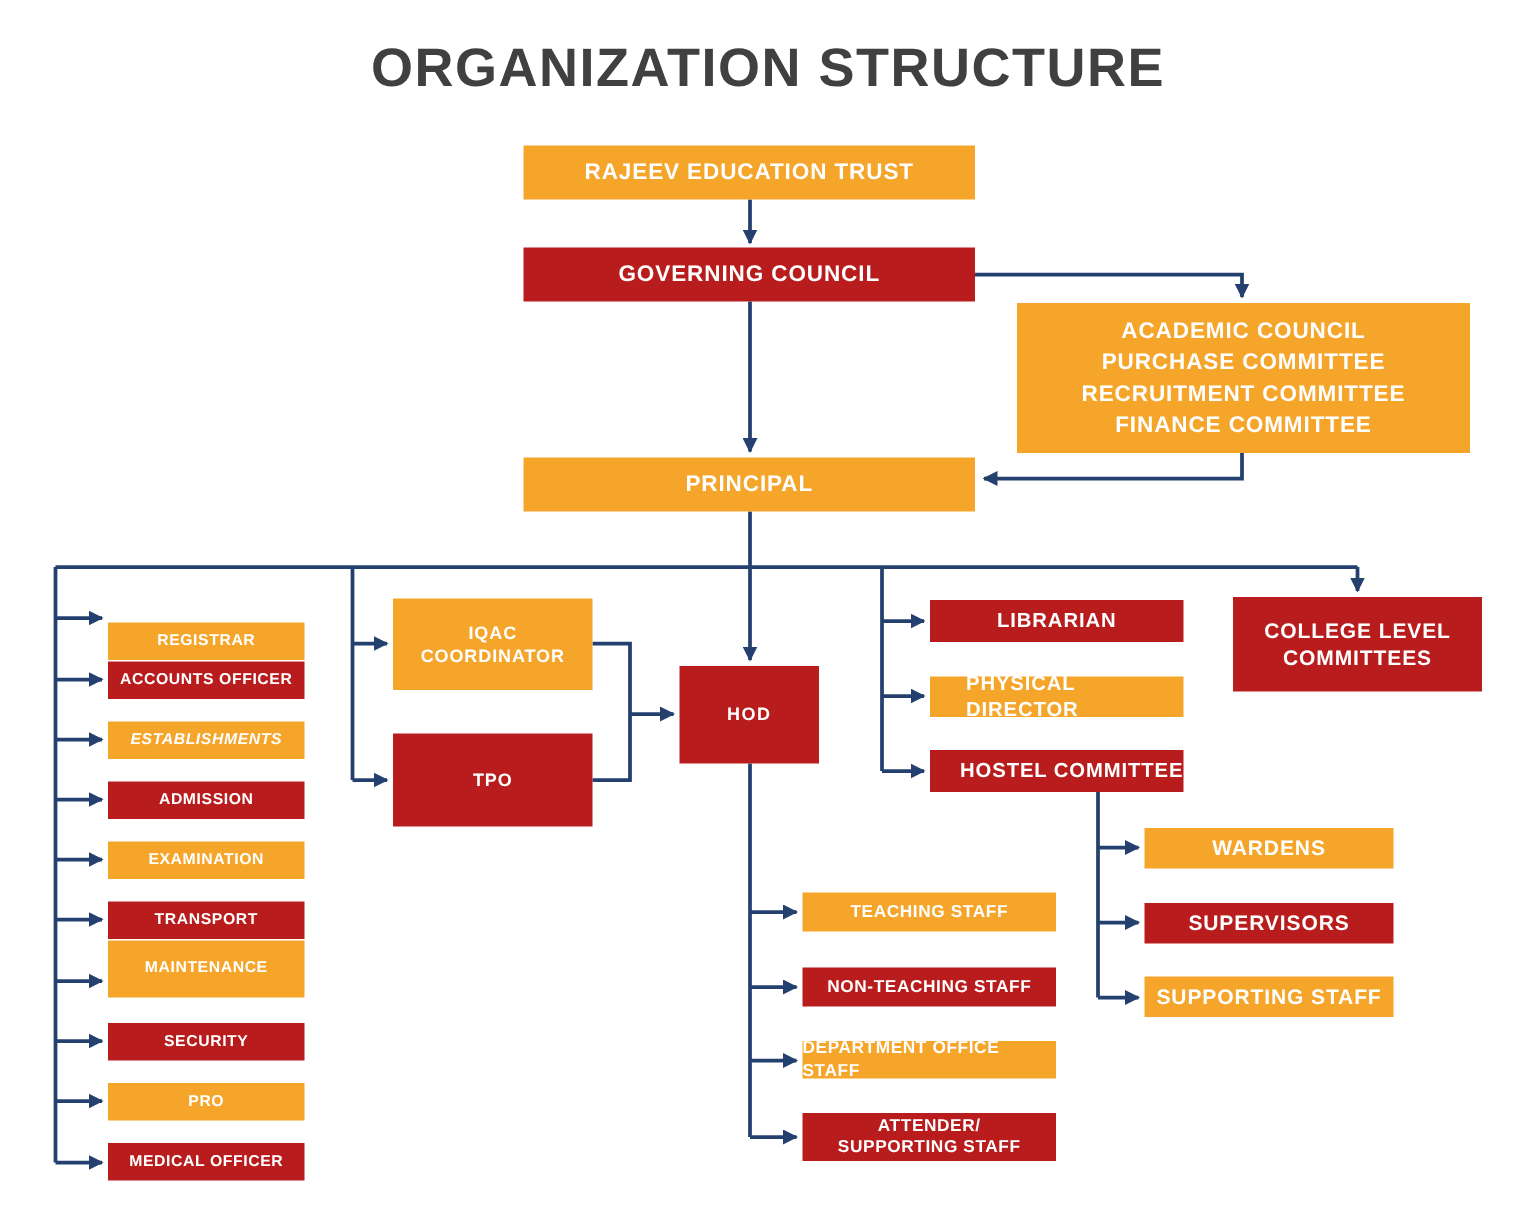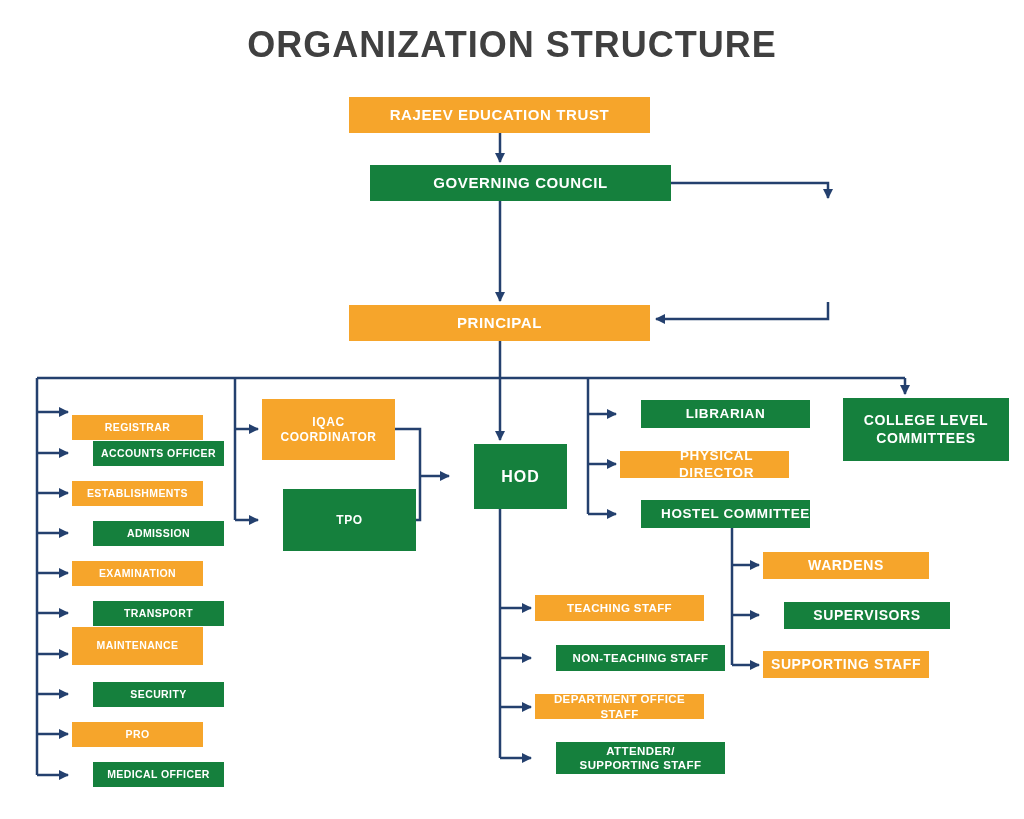--- a/index.html
+++ b/index.html
@@ -14,41 +14,41 @@
     position:absolute;left:0;top:24px;width:1024px;
     text-align:center;
     font-size:36px;font-weight:800;letter-spacing:1px;
     color:#404040;
   }
   #wires{position:absolute;left:0;top:0;width:1024px;height:819px;}
   .box{
     position:absolute;
     display:flex;align-items:center;justify-content:center;
     flex-direction:column;
-    color:#ffffff;font-weight:700;text-align:center;
+    color:#ffffff;font-weight:700;text-align:left;
     letter-spacing:0.6px;line-height:1.25;
     box-sizing:border-box;
   }
   .orange{background:#F6A52B;}
-  .blue{background:#15803d;margin-left:21px;}
+  .blue{background:#b91c1c;}
 
   .b-trust       {left:349px;top:97px; width:301px;height:36px;font-size:15px;}
   .b-governing   {left:349px;top:165px;width:301px;height:36px;font-size:15px;}
   .b-committees  {left:678px;top:202px;width:302px;height:100px;font-size:15px;line-height:21px;}
   .b-principal   {left:349px;top:305px;width:301px;height:36px;font-size:15px;}
 
   .b-admin       {left:72px;width:131px;height:25px;font-size:10.5px;letter-spacing:0.4px;}
-  .b-admin-0{top:415px;} .b-admin-1{top:441px;} .b-admin-2{top:481px;}
+  .b-admin-0{top:415px;} .b-admin-1{top:441px;} .b-admin-2{top:481px;font-style:italic;}
   .b-admin-3{top:521px;} .b-admin-4{top:561px;} .b-admin-5{top:601px;}
   .b-admin-6{top:627px;height:38px;} .b-admin-7{top:682px;} .b-admin-8{top:722px;}
   .b-admin-9{top:762px;}
 
   .b-iqac {left:262px;top:399px;width:133px;height:61px;font-size:12px;}
   .b-tpo  {left:262px;top:489px;width:133px;height:62px;font-size:12px;}
-  .b-hod  {left:453px;top:444px;width:93px;height:65px;font-size:16px;letter-spacing:1px;}
+  .b-hod  {left:453px;top:444px;width:93px;height:65px;font-size:12px;letter-spacing:1px;}
 
   .b-hodstaff {left:535px;width:169px;font-size:11.5px;letter-spacing:0.4px;}
   .b-hodstaff-0{top:595px;height:26px;}
   .b-hodstaff-1{top:645px;height:26px;}
   .b-hodstaff-2{top:694px;height:25px;}
   .b-hodstaff-3{top:742px;height:32px;}
 
   .b-campus {left:620px;width:169px;font-size:13.5px;}
   .b-campus-0{top:400px;height:28px;}
   .b-campus-1{top:451px;height:27px;padding-left:24px;}
@@ -122,20 +122,26 @@
   </svg>
 
   <div class="box orange b-trust">
     <span>RAJEEV EDUCATION TRUST</span>
   </div>
 
   <div class="box blue b-governing">
     <span>GOVERNING COUNCIL</span>
   </div>
 
+  <div class="box orange b-committees">
+    <span>ACADEMIC COUNCIL</span>
+    <span>PURCHASE COMMITTEE</span>
+    <span>RECRUITMENT COMMITTEE</span>
+    <span>FINANCE COMMITTEE</span>
+  </div>
 
   <div class="box orange b-principal">
     <span>PRINCIPAL</span>
   </div>
 
   <div class="box orange b-admin b-admin-0">
     <span>REGISTRAR</span>
   </div>
   <div class="box blue b-admin b-admin-1">
     <span>ACCOUNTS OFFICER</span>

